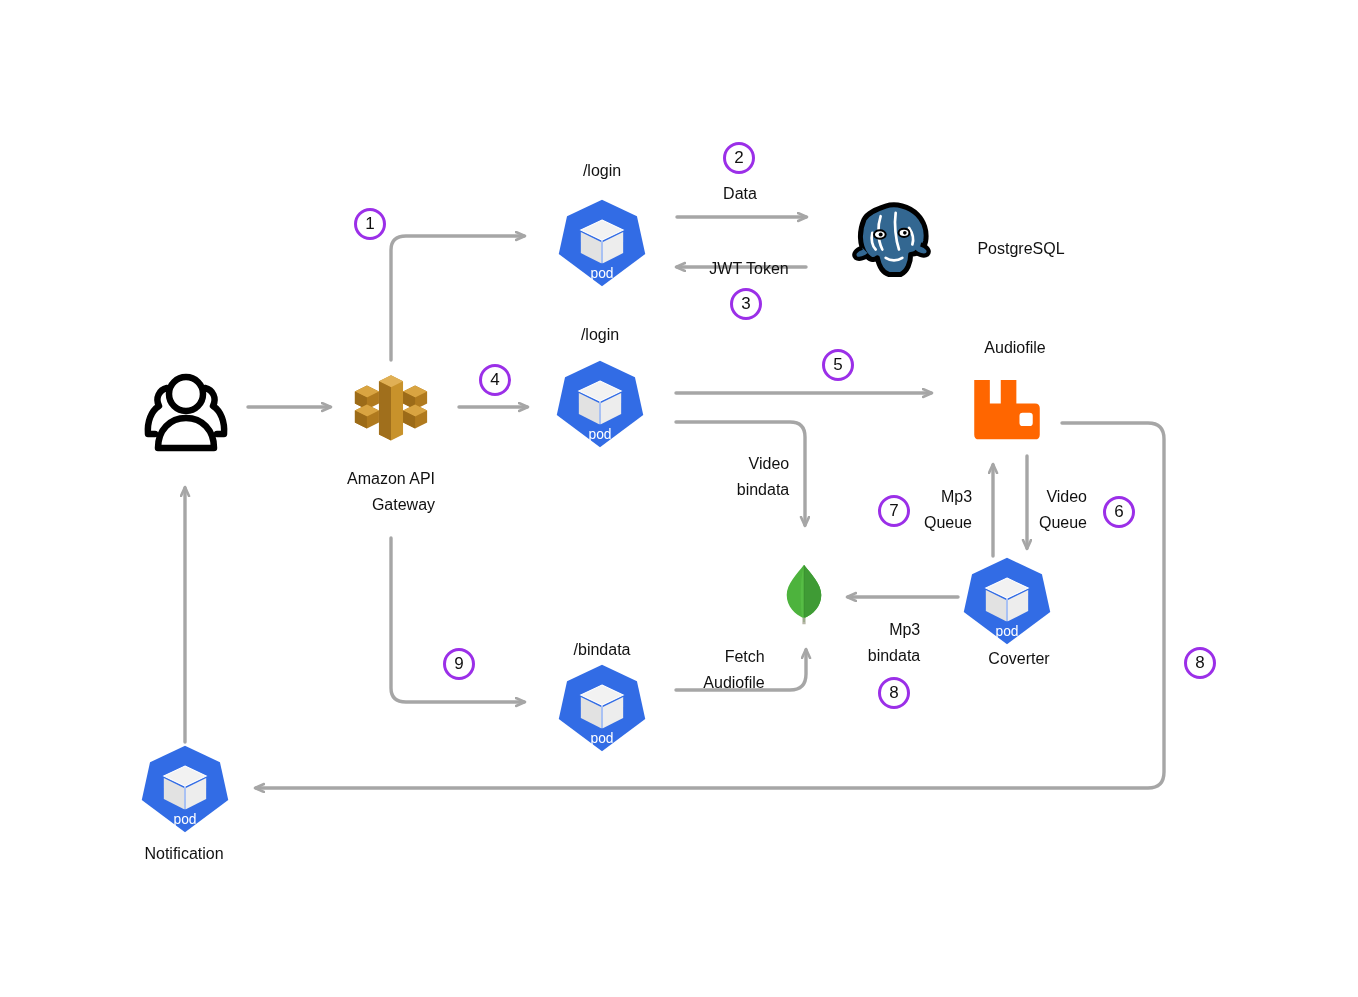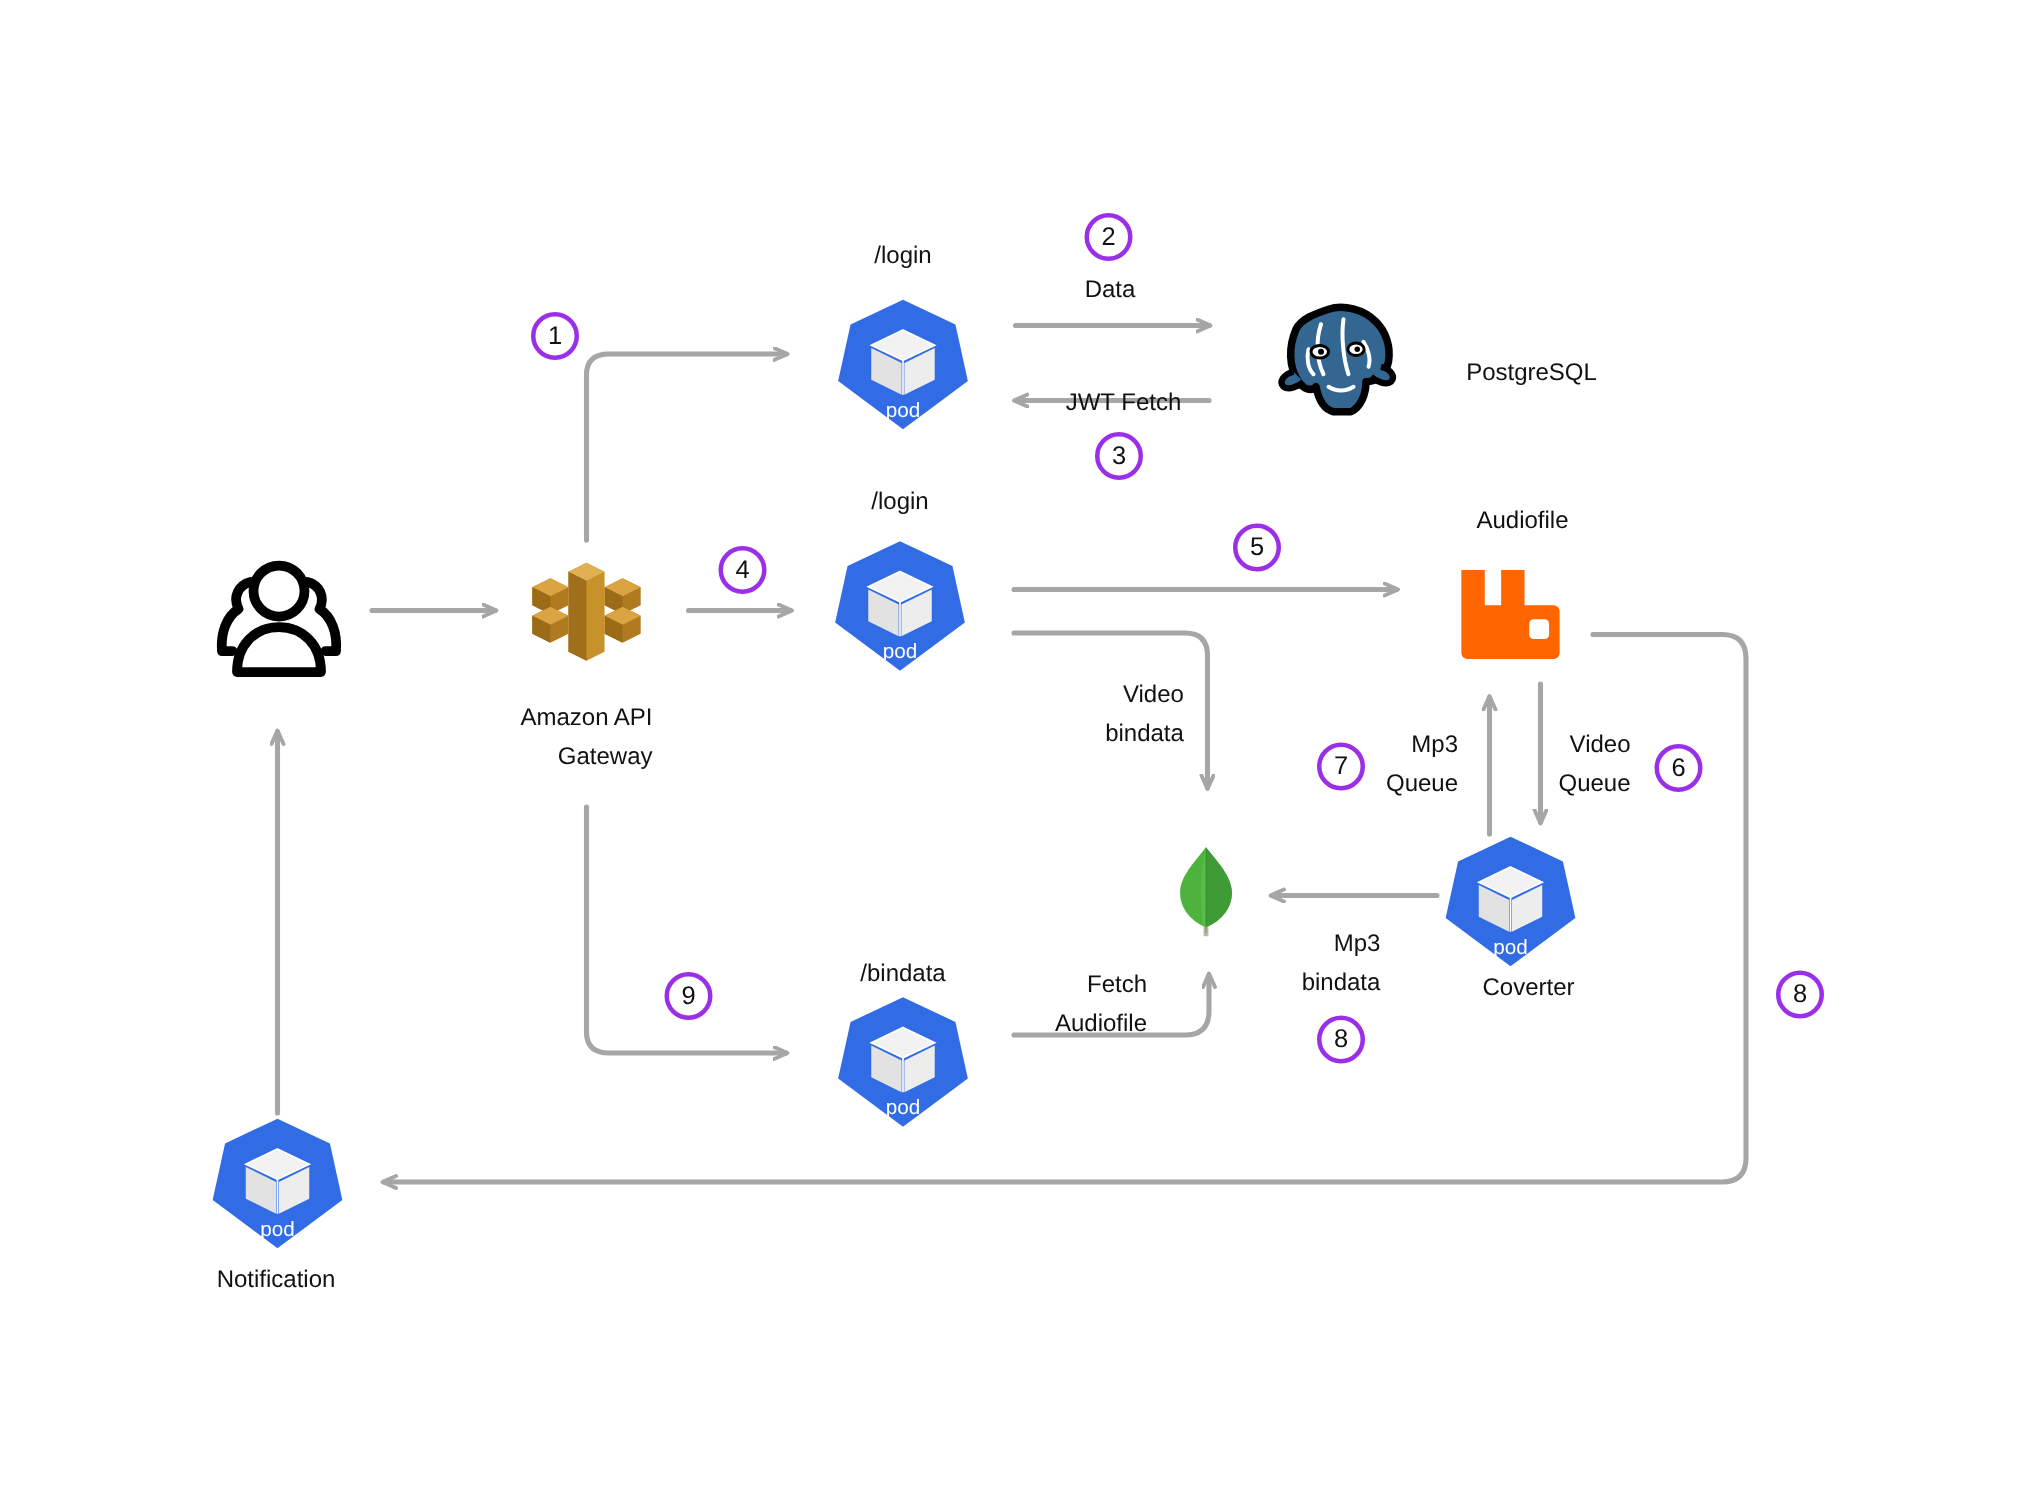--- a/index.html
+++ b/index.html
@@ -187,21 +187,21 @@
 Gateway</div>
 <div class="lbl" style="left:602px; top:158px;">/login</div>
 <div class="lbl" style="left:600px; top:322px;">/login</div>
 <div class="lbl" style="left:602px; top:637px;">/bindata</div>
 <div class="lbl" style="left:1021px; top:224px;margin-top:12px;">PostgreSQL</div>
 <div class="lbl" style="left:1015px; top:335px;">Audiofile</div>
 <div class="lbl" style="left:1019px; top:646px;">Coverter</div>
 <div class="lbl" style="left:184px; top:841px;">Notification</div>
 
 <div class="lbl" style="left:740px; top:181px;">Data</div>
-<div class="lbl" style="left:749px; top:256px;">JWT Fetch</div>
+<div class="lbl" style="left:749px; top:256px;">JWT Token</div>
 <div class="lbl" style="left:763px; top:451px;">Video
 bindata</div>
 <div class="lbl" style="left:948px; top:484px;">Mp3
 Queue</div>
 <div class="lbl" style="left:1063px; top:484px;">Video
 Queue</div>
 <div class="lbl" style="left:894px; top:617px;">Mp3
 bindata</div>
 <div class="lbl" style="left:734px; top:644px;">Fetch
 Audiofile</div>

